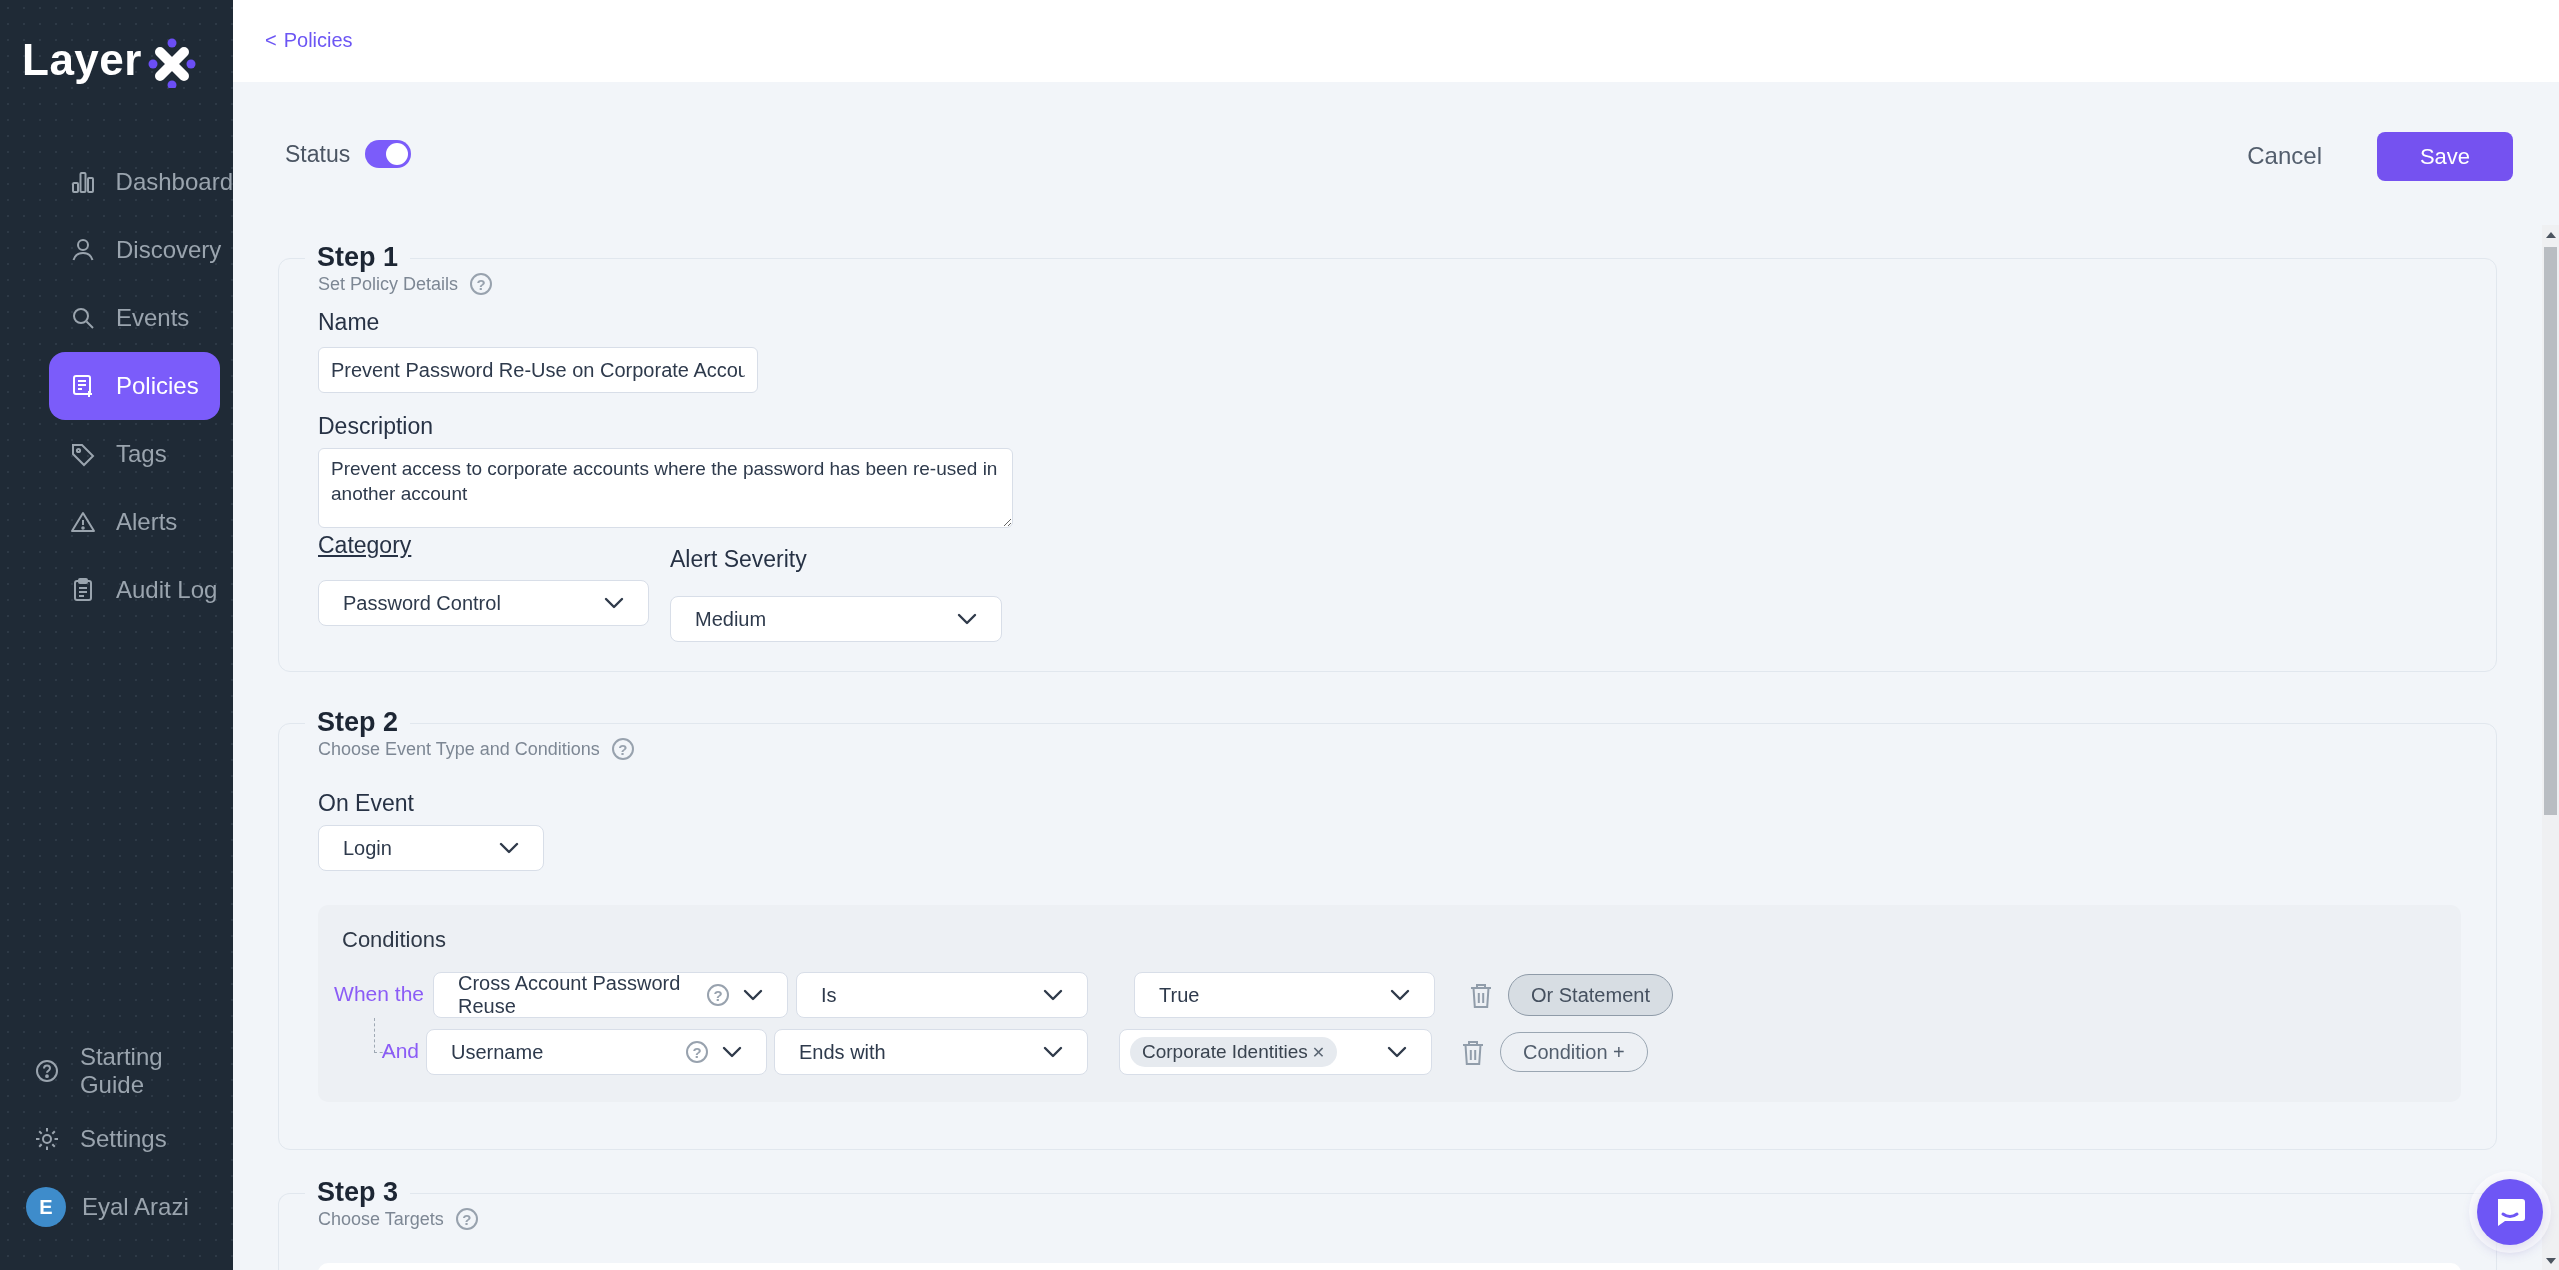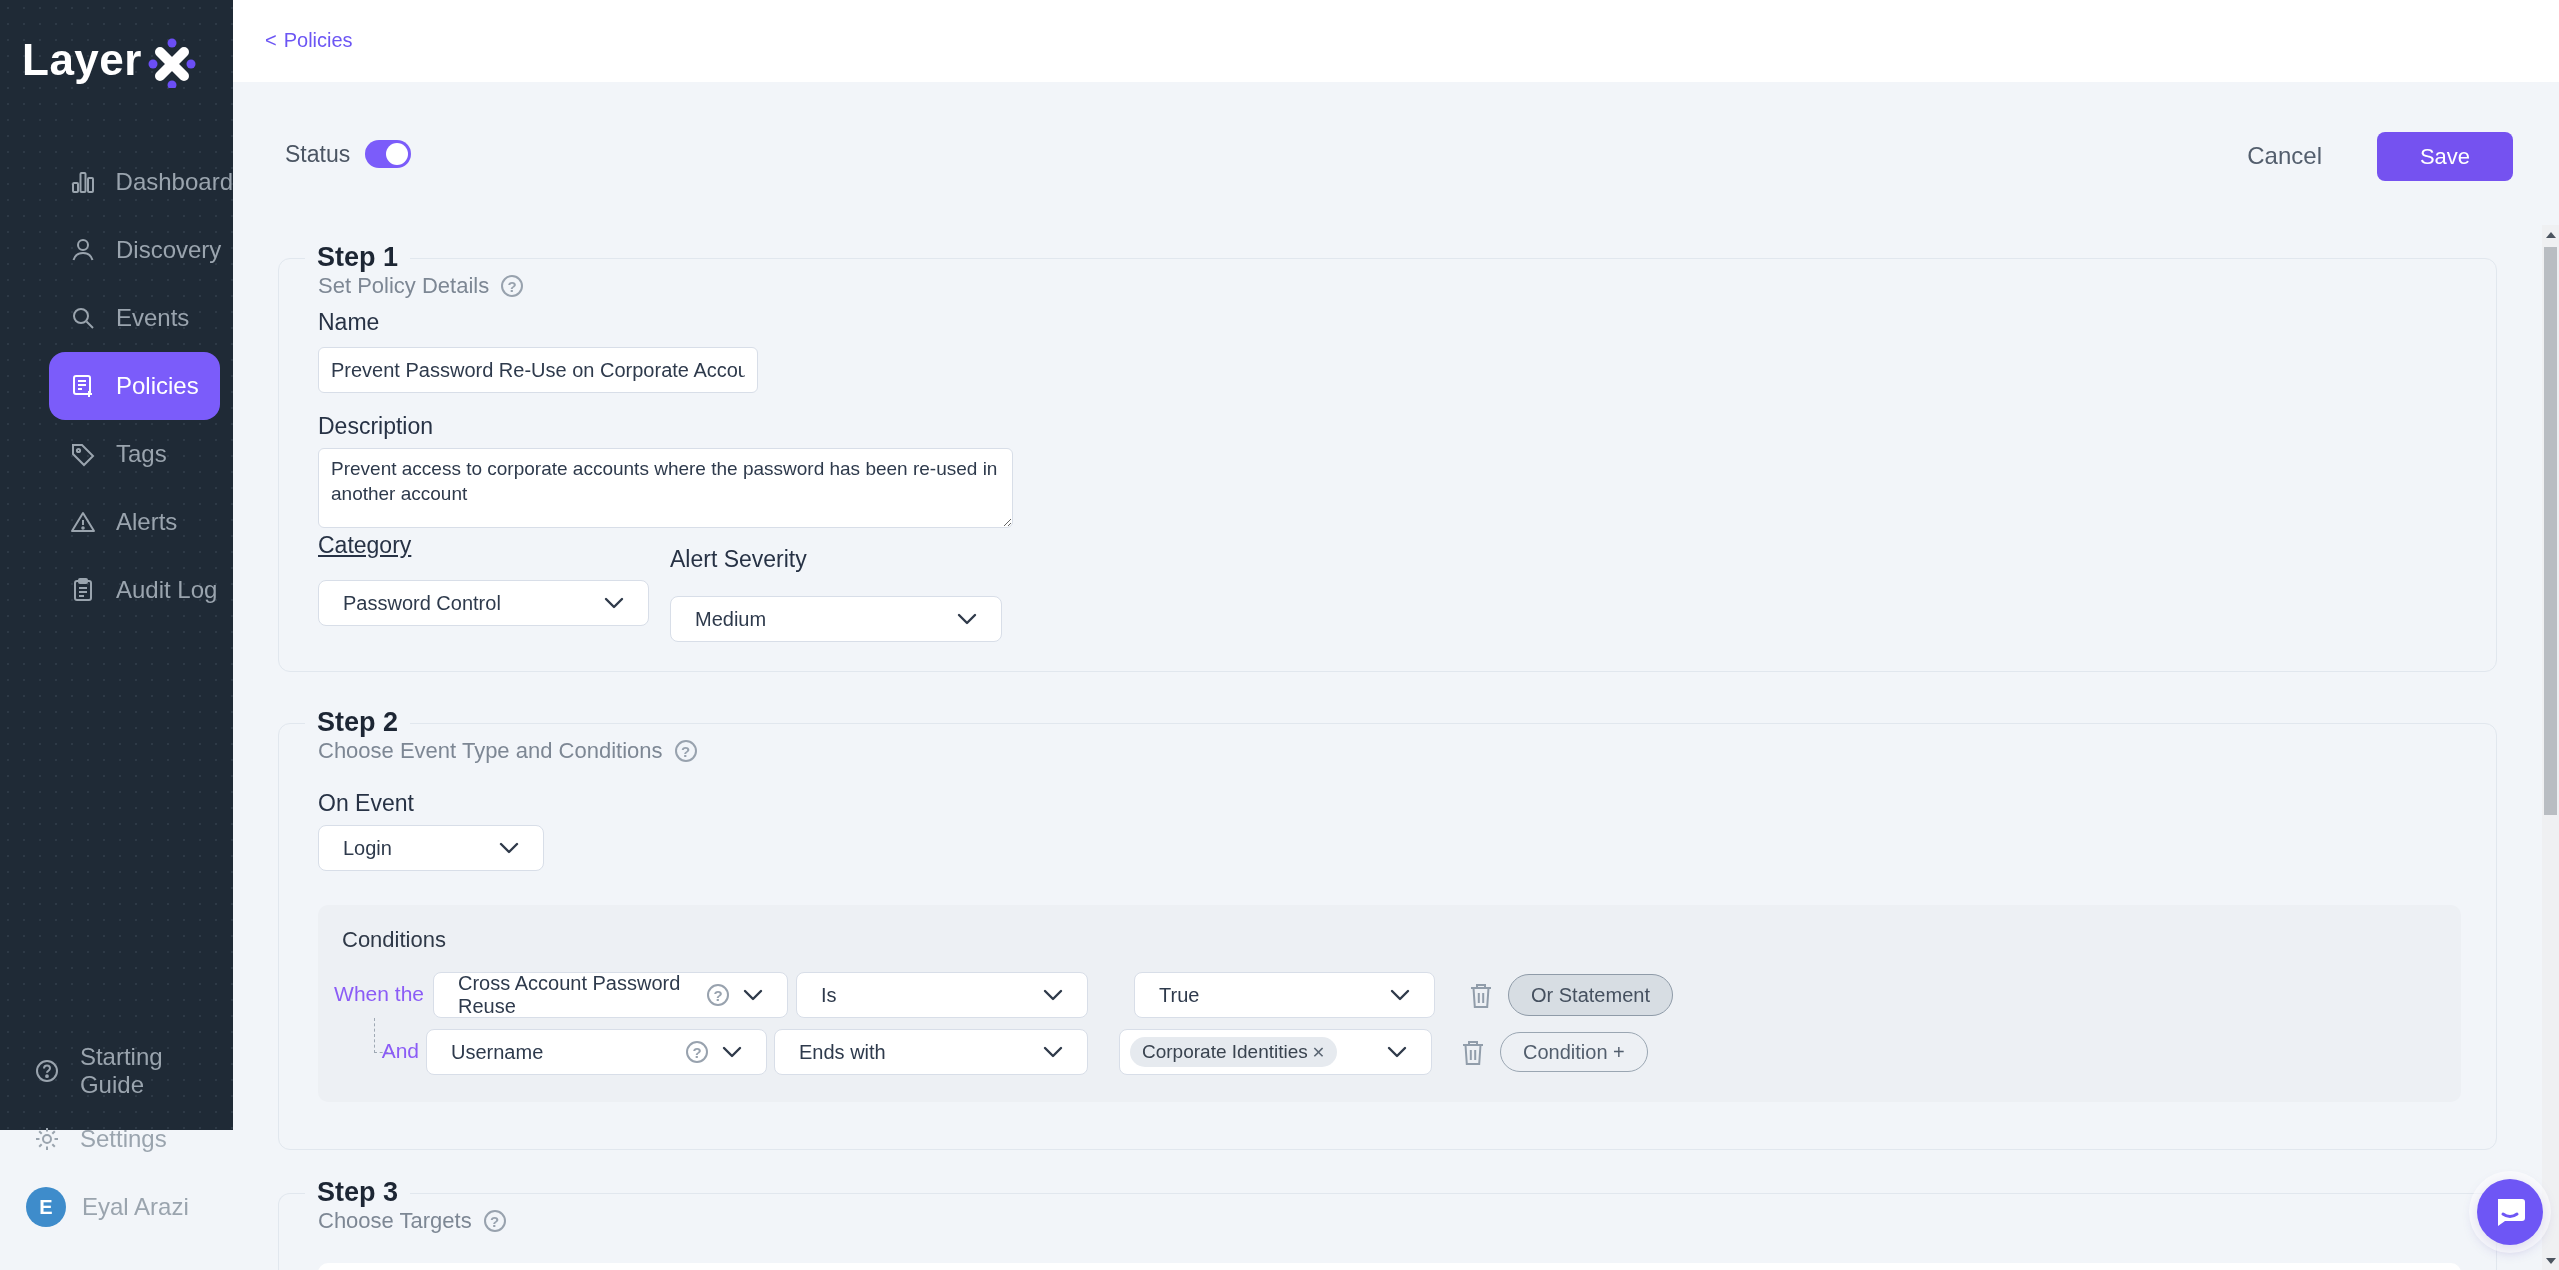--- a/index.html
+++ b/index.html
@@ -1,20 +1,20 @@
 <!DOCTYPE html>
 <html><head>
 <meta charset="utf-8">
 <style>
   * { margin:0; padding:0; box-sizing:border-box; }
   html,body { width:2559px; height:1270px; overflow:hidden;
     font-family:"Liberation Sans", sans-serif; background:#f2f5f9; }
 
   
-  .sidebar { position:absolute; left:0; top:0; width:233px; height:1130px;
+  .sidebar { position:absolute; left:0; top:0; width:233px; height:1270px;
     background:#1f2a36;
     background-image:radial-gradient(rgba(130,150,170,.14) 1.2px, transparent 1.4px);
     background-size:16px 16px; color:#9aa4ae; }
   .logo { position:absolute; left:22px; top:32px; display:flex; align-items:center; }
   .logo-text { color:#ffffff; font-size:44px; font-weight:700; letter-spacing:.5px; }
   .logo-x { margin-left:4px; margin-top:4px; }
   .nav { position:absolute; top:148px; left:0; right:0;padding-left:36px; }
   .nav-item { height:68px; display:flex; align-items:center; padding-left:32px;
     font-size:24px; color:#9aa4ae; cursor:pointer; }
   .nav-item .nicon { width:30px; height:30px; margin-right:18px; display:flex;
@@ -44,21 +44,21 @@
     background:none; border:none; cursor:pointer; font-family:inherit; }
   .save-btn { position:absolute; right:46px; top:132px; width:136px; height:49px;
     background:#7552f0; color:#fff; font-size:22px; border:none; border-radius:8px;
     cursor:pointer; font-family:inherit; }
 
   .card { position:absolute; left:45px; width:2219px; border:1px solid #e1e7ee;
     border-radius:12px; }
   .card-legend { position:absolute; top:-17px; left:26px; background:#f2f5f9;
     padding:0 12px; font-size:27px; font-weight:700; color:#1d2634; }
   .card-sub { position:absolute; left:39px; top:14px; display:flex; align-items:center;
-    gap:12px; font-size:22px; color:#7d8794; }
+    gap:12px; font-size:18px; color:#7d8794; }
   .field-label { position:absolute; font-size:23px; color:#273245; }
 
   .text-input { position:absolute; height:46px; background:#fff;
     border:1px solid #d8dee8; border-radius:6px; font-size:20px; color:#2e3a4c;
     padding:0 12px; font-family:inherit; }
   .text-area { position:absolute; background:#fff; border:1px solid #d8dee8;
     border-radius:6px; font-size:19px; color:#2e3a4c; padding:8px 12px;
     font-family:inherit; resize:vertical; line-height:1.3; }
 
   .dd { position:absolute; height:46px; background:#fff; border:1px solid #d8dee8;

